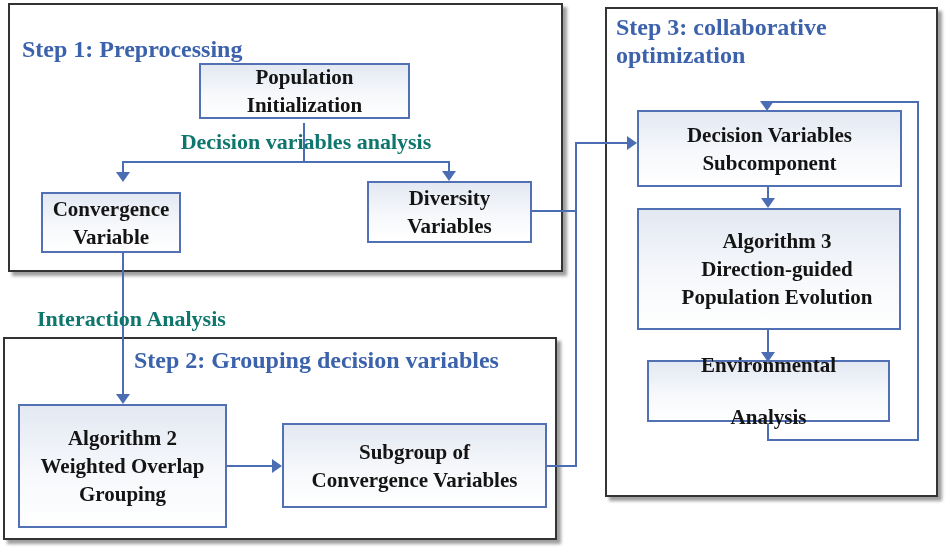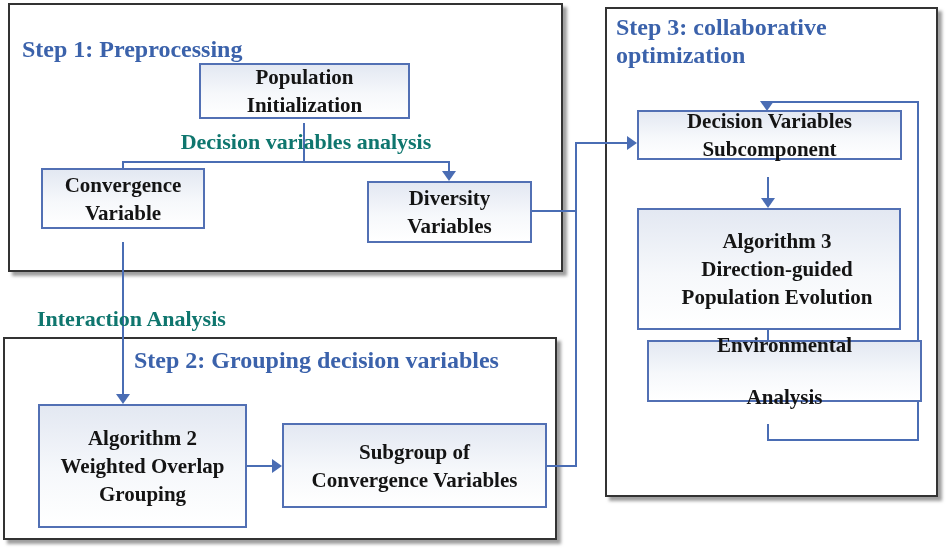--- a/index.html
+++ b/index.html
@@ -94,46 +94,46 @@
   <div class="group-title" style="left:22px;top:11px;margin-top:24px;">Step 1: Preprocessing</div>
   <div class="flow-label" style="left:150px;top:129px;width:312px;text-align:center;">Decision variables analysis</div>
   <div class="flow-label" style="left:37px;top:306px;">Interaction Analysis</div>
   <div class="group-title" style="left:134px;top:346px;text-align:center;">Step 2: Grouping decision variables</div>
   <div class="group-title wrap" style="left:616px;top:13px;width:252px;">Step 3: collaborative optimization</div>
 
   <div class="node" style="left:199px;top:63px;width:211px;height:56px;">
     <span>Population</span>
     <span>Initialization</span>
   </div>
-  <div class="node" style="left:41px;top:168px;width:164px;height:61px;">
+  <div class="node" style="left:41px;top:192px;width:140px;height:61px;">
     <span>Convergence</span>
     <span>Variable</span>
   </div>
   <div class="node" style="left:367px;top:181px;width:165px;height:62px;">
     <span>Diversity</span>
     <span>Variables</span>
   </div>
 
-  <div class="node" style="left:18px;top:404px;width:209px;height:124px;margin-left:20px;">
+  <div class="node" style="left:18px;top:404px;width:209px;height:124px;">
     <span>Algorithm 2</span>
     <span>Weighted Overlap</span>
     <span>Grouping</span>
   </div>
   <div class="node" style="left:282px;top:423px;width:265px;height:85px;">
     <span>Subgroup of</span>
     <span>Convergence Variables</span>
   </div>
 
-  <div class="node" style="left:637px;top:110px;width:265px;height:50px;">
+  <div class="node" style="left:637px;top:110px;width:265px;height:77px;">
     <span>Decision Variables</span>
     <span>Subcomponent</span>
   </div>
   <div class="node" style="left:637px;top:208px;width:264px;height:122px;padding-left:16px;">
     <span>Algorithm 3</span>
     <span>Direction-guided</span>
     <span>Population Evolution</span>
   </div>
-  <div class="node" style="left:647px;top:340px;width:275px;height:62px;gap:24px;">
+  <div class="node" style="left:647px;top:360px;width:243px;height:62px;gap:24px;">
     <span>Environmental</span>
     <span>Analysis</span>
   </div>
 
 </div>
 
 </body></html>

